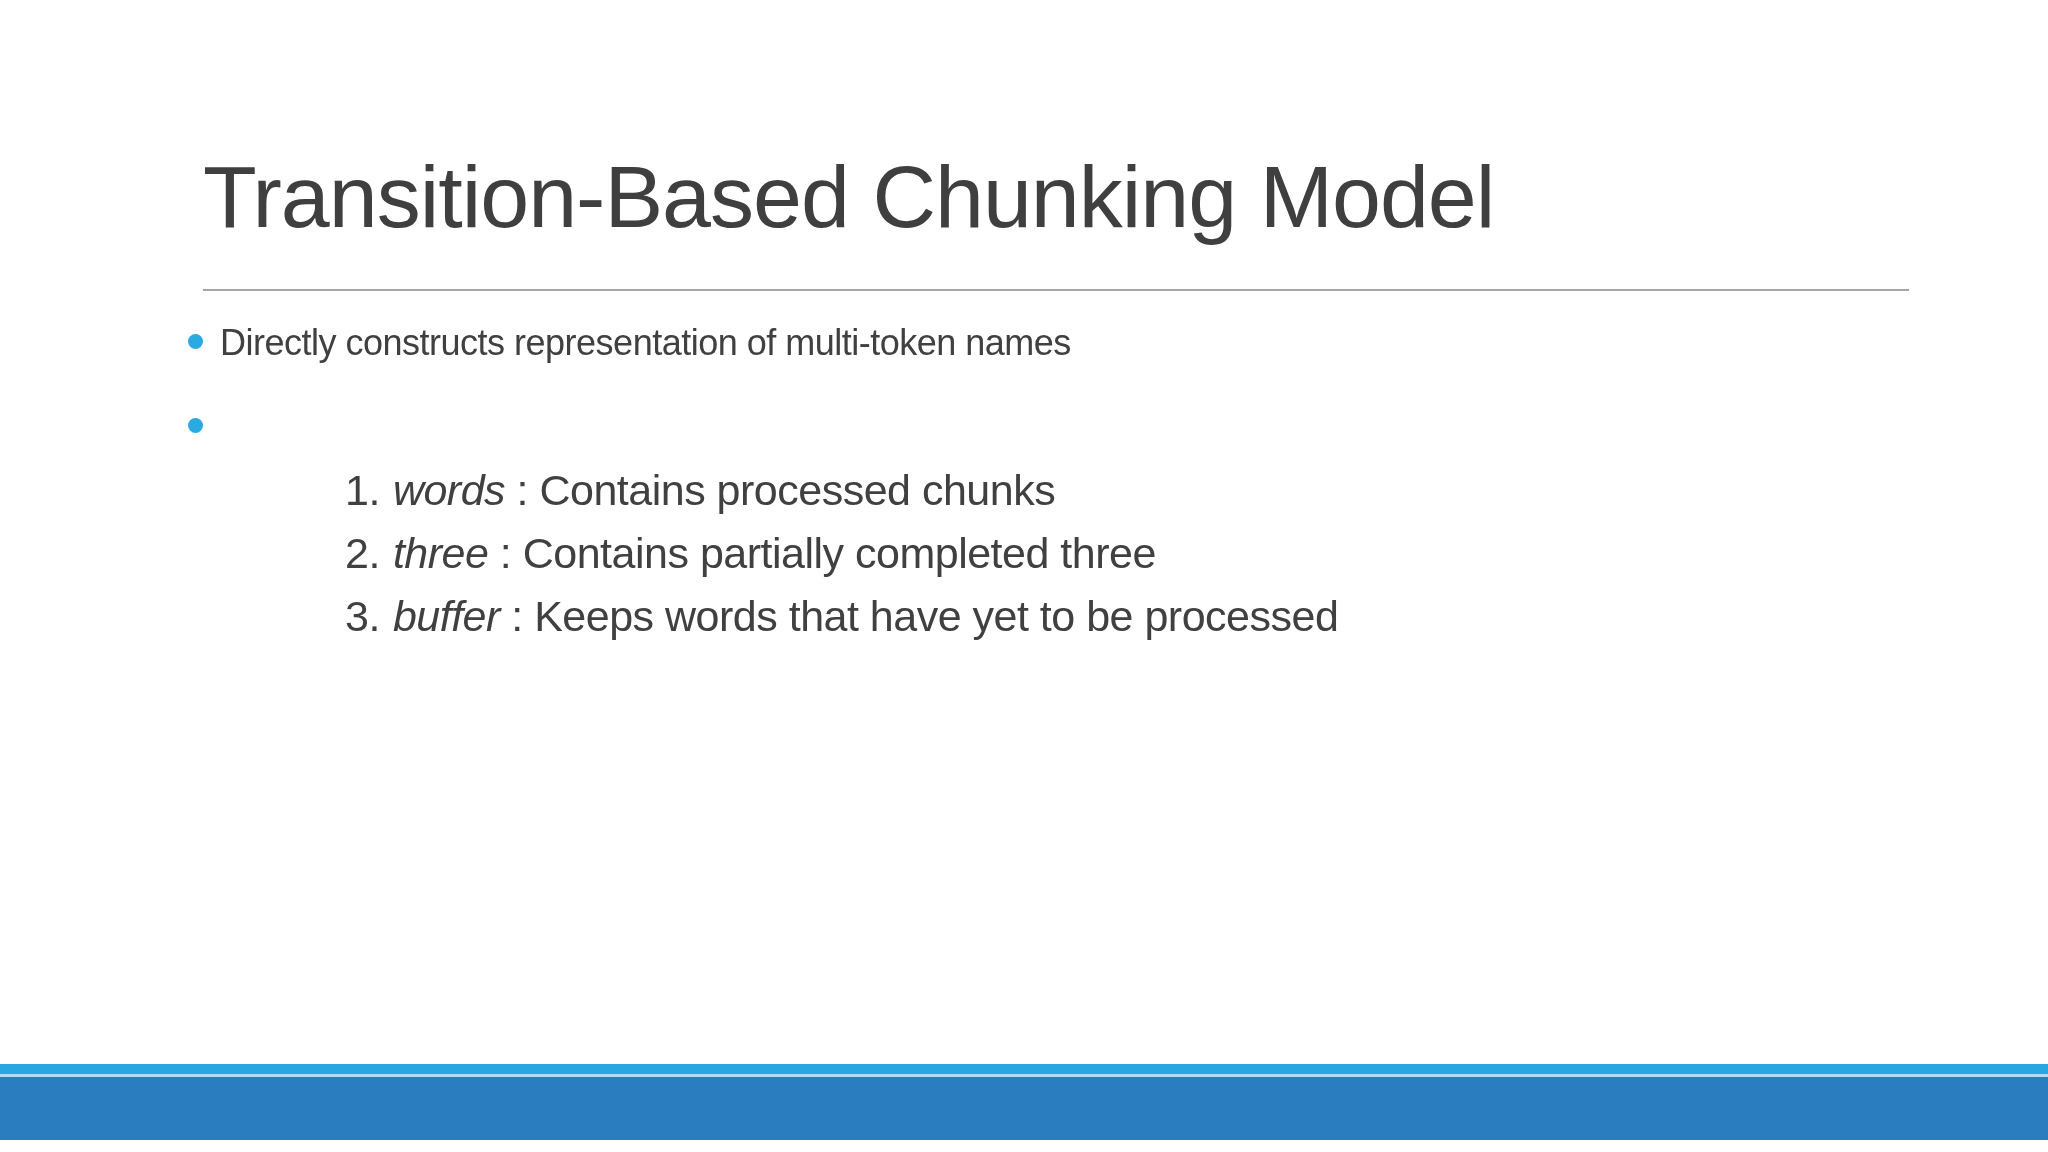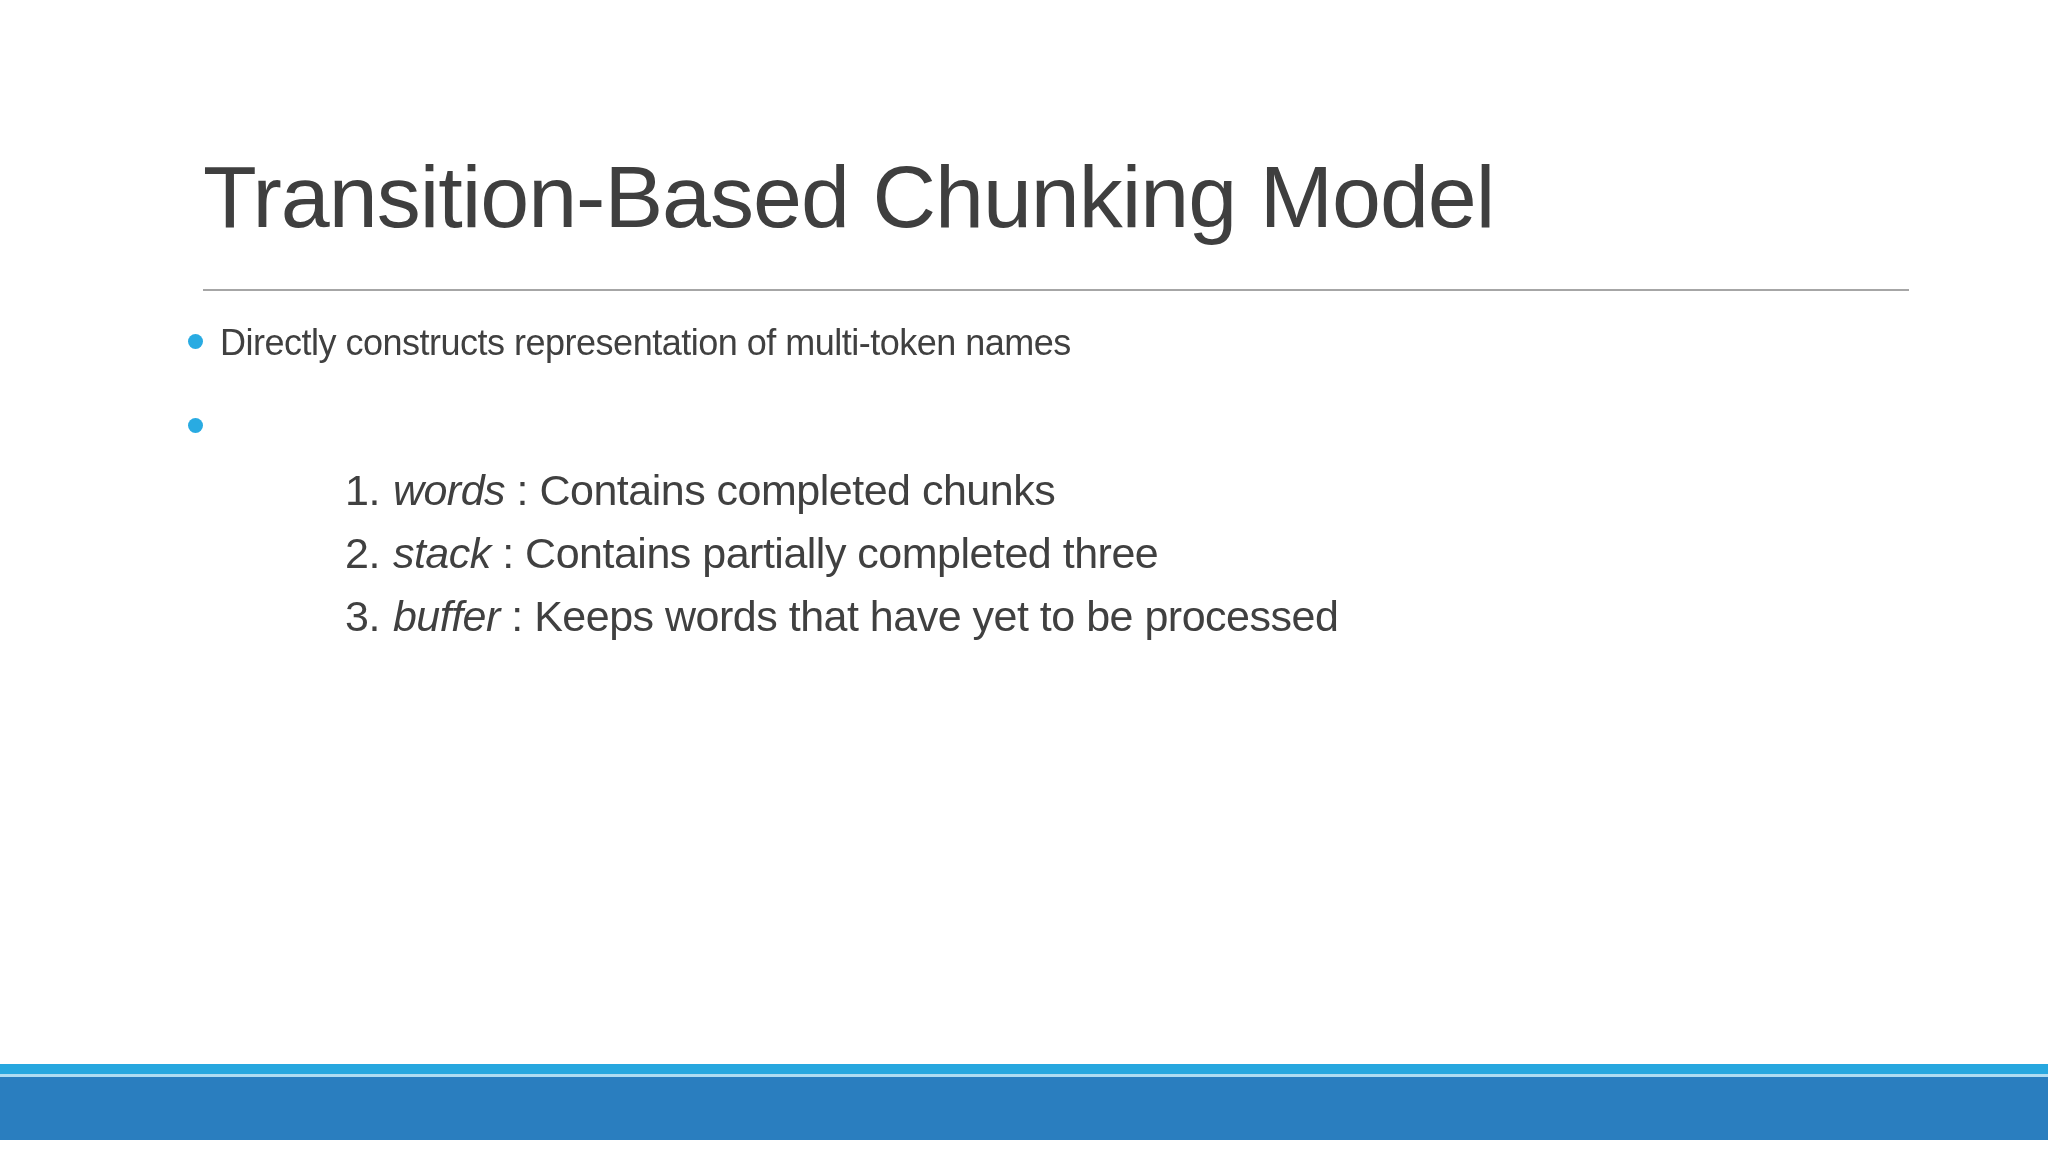--- a/index.html
+++ b/index.html
@@ -124,24 +124,24 @@
   <div class="bullet-item b1">
     <span class="bullet-dot"></span><span>Directly constructs representation of multi-token names</span>
   </div>
 
   <div class="bullet-item b2">
     <span class="bullet-dot"></span>
   </div>
 
   <div class="numbered-list">
     <div class="numbered-row">
-      <span class="item-number">1.</span><span class="item-term">words</span><span class="item-desc"> : Contains completed chunks</span>
+      <span class="item-number">1.</span><span class="item-term">words</span><span class="item-desc"> : Contains processed chunks</span>
     </div>
     <div class="numbered-row">
-      <span class="item-number">2.</span><span class="item-term">stack</span><span class="item-desc"> : Contains partially completed three</span>
+      <span class="item-number">2.</span><span class="item-term">three</span><span class="item-desc"> : Contains partially completed three</span>
     </div>
     <div class="numbered-row">
       <span class="item-number">3.</span><span class="item-term">buffer</span><span class="item-desc"> : Keeps words that have yet to be processed</span>
     </div>
   </div>
 
   <div class="footer-strip"></div>
   <div class="footer-divider"></div>
   <div class="footer-bar"></div>
 

